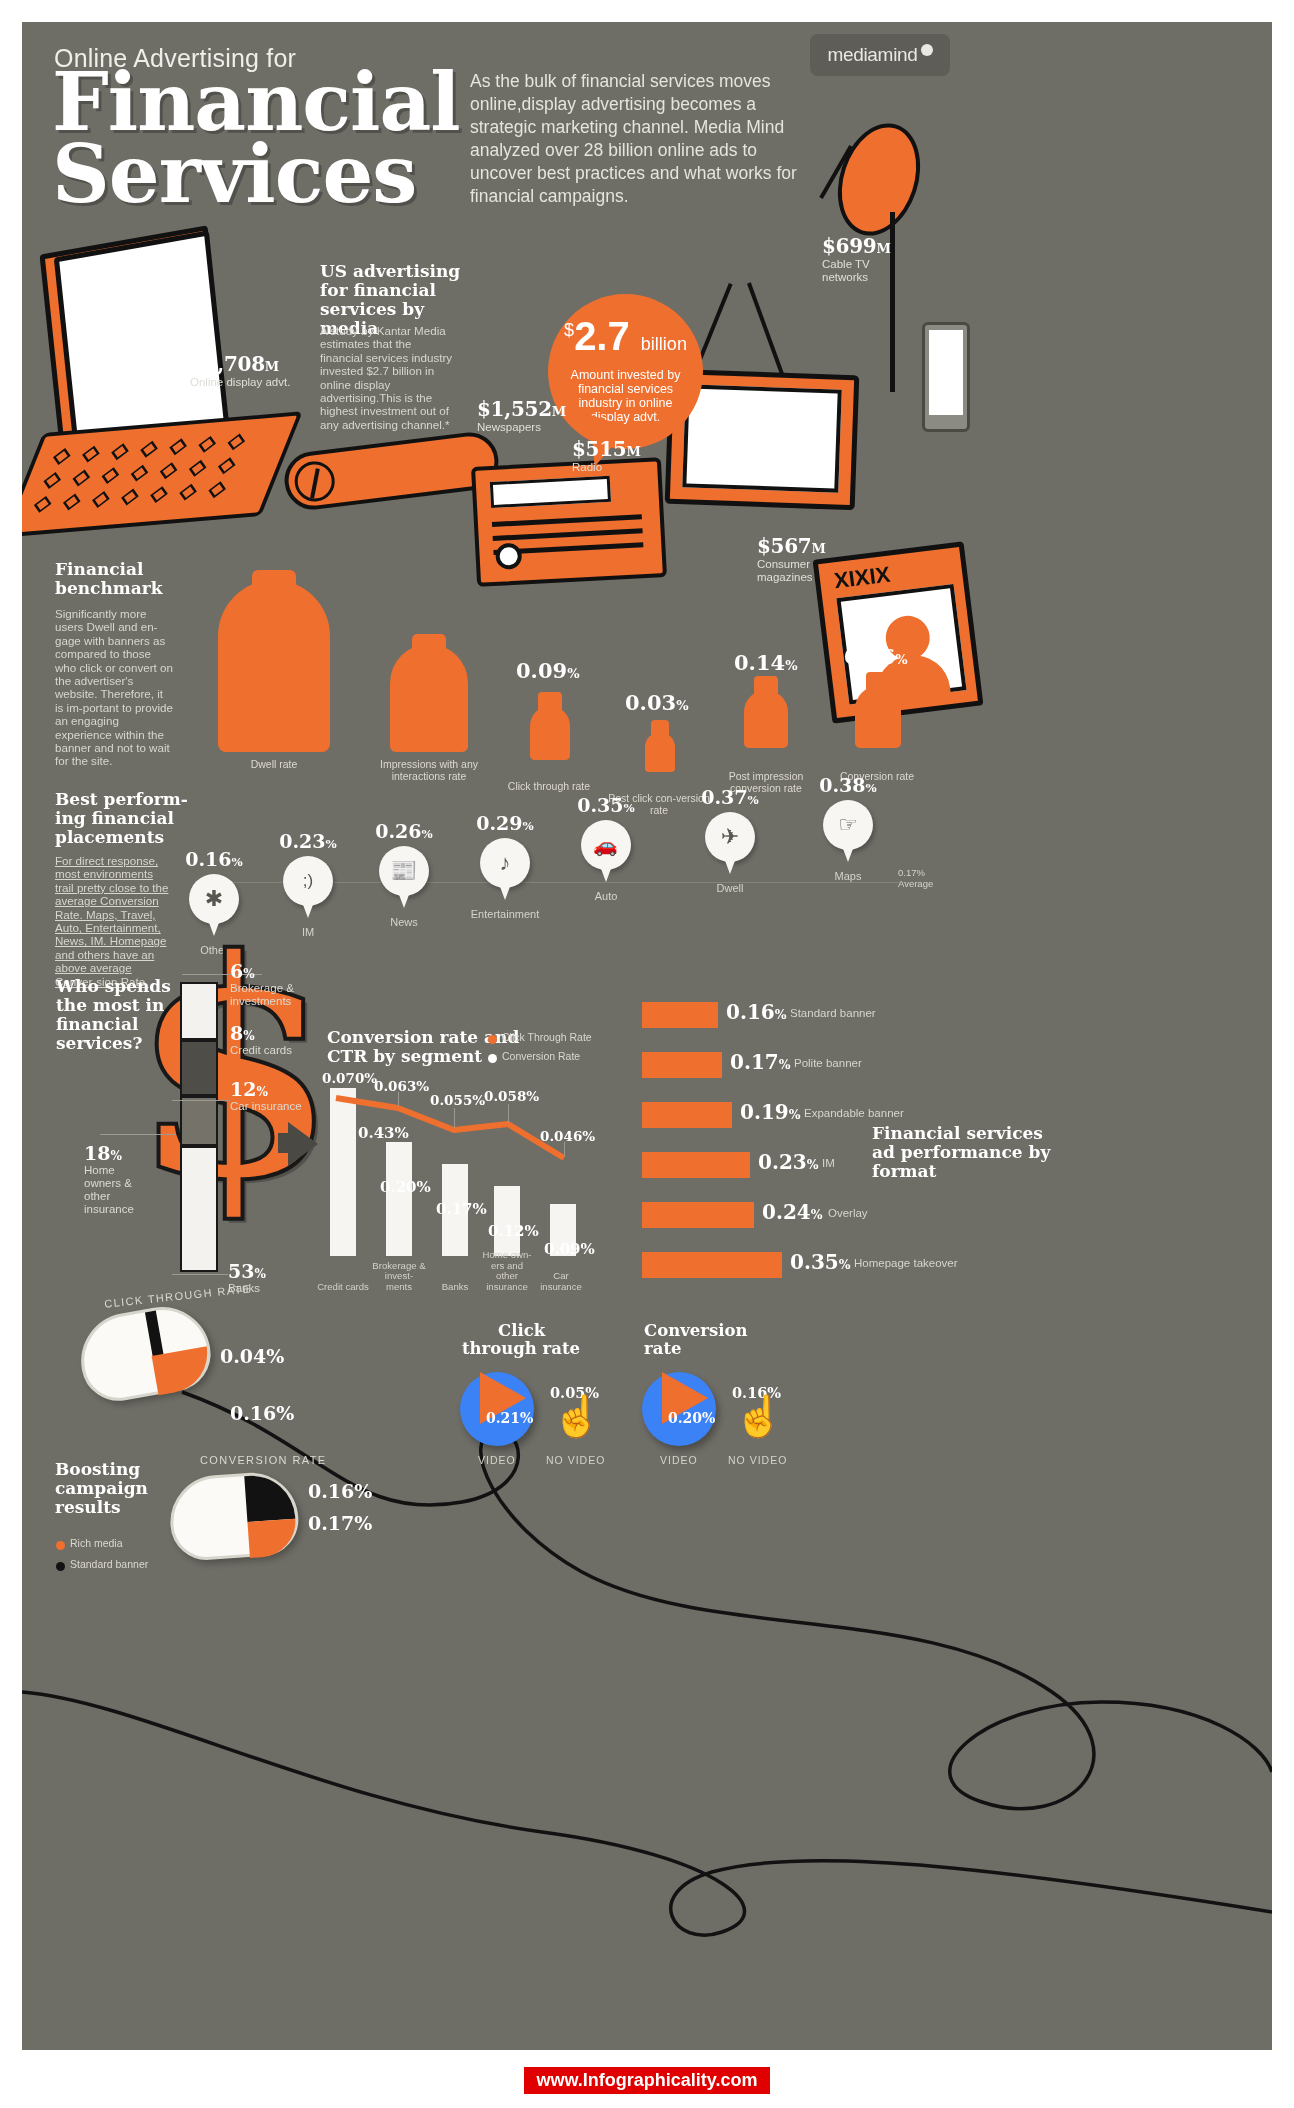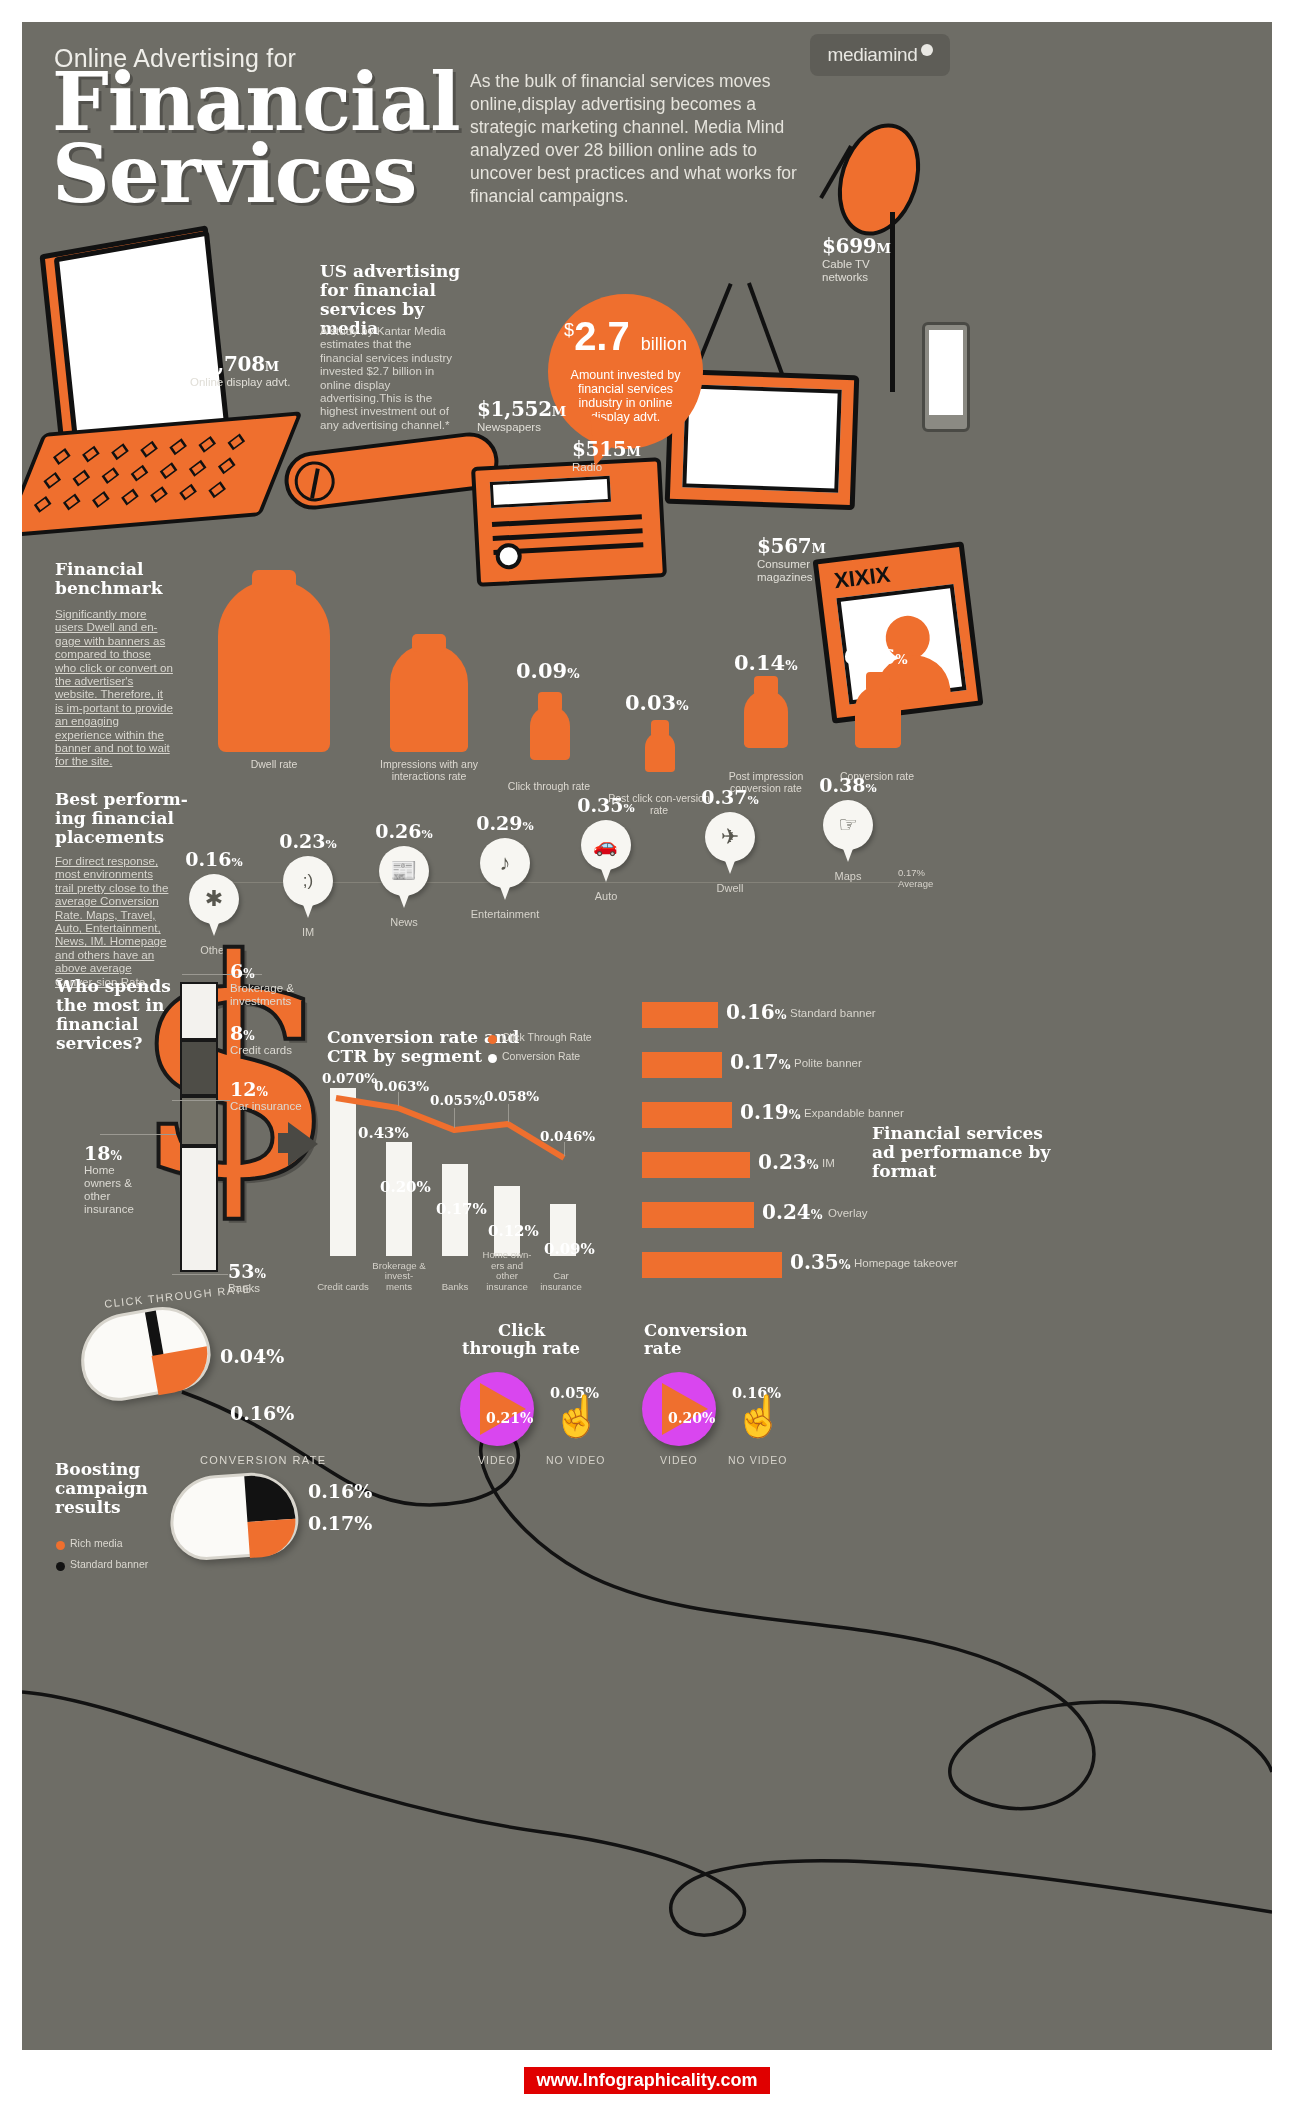--- a/index.html
+++ b/index.html
@@ -93,21 +93,21 @@
   .fbar{position:absolute;height:26px;background:#ef6f2e;}
   .fbv{position:absolute;color:#fff;font:bold 20px "DejaVu Serif",serif;white-space:nowrap;}
   .fbl{position:absolute;color:#d8d5cd;font-size:11.5px;white-space:nowrap;}
 
   
   .mouse{position:absolute;background:#fbfaf7;border:3px solid #d8d5cd;border-radius:60px 60px 46px 46px;box-shadow:3px 4px 6px rgba(0,0,0,.25);}
   .mlbl{position:absolute;color:#dbd8d0;font-size:11px;letter-spacing:1.4px;}
   .mval{position:absolute;color:#fff;font:bold 19px "DejaVu Serif",serif;white-space:nowrap;}
 
   
-  .playc{position:absolute;width:74px;height:74px;border-radius:50%;background:#d946ef;box-shadow:3px 5px 7px rgba(0,0,0,.3);display:flex;align-items:center;justify-content:center;}
+  .playc{position:absolute;width:74px;height:74px;border-radius:50%;background:#3b82f6;box-shadow:3px 5px 7px rgba(0,0,0,.3);display:flex;align-items:flex-start;justify-content:center;}
   .playt{width:0;height:0;border-top:26px solid transparent;border-bottom:26px solid transparent;border-left:46px solid #ef6f2e;position:relative;left:6px;}
   .playv{position:absolute;color:#fff;font:bold 14px "DejaVu Serif",serif;left:26px;top:38px;}
   .cursor{position:absolute;color:#f6f5f1;font-size:40px;line-height:40px;}
   .vlbl{position:absolute;color:#d6d3cb;font-size:10.5px;letter-spacing:1px;}
   .vval{position:absolute;color:#fff;font:bold 14.5px "DejaVu Serif",serif;}
   .vtitle{position:absolute;color:#fff;font-family:"DejaVu Serif",serif;font-weight:bold;font-size:16.5px;line-height:18px;}
 
   .legdot{position:absolute;width:9px;height:9px;border-radius:50%;}
   .legtxt{position:absolute;color:#dbd8d0;font-size:10.5px;}
 
@@ -218,21 +218,21 @@
     <div class="v"><span>$699</span><s>M</s></div>
     <div class="l" style="width:70px;">Cable TV networks</div>
   </div>
   <div class="stat" style="left:735px;top:512px;">
     <div class="v"><span>$567</span><s>M</s></div>
     <div class="l" style="width:72px;">Consumer magazines</div>
   </div>
 
   <div class="sect-t" style="left:33px;top:538px;">Financial</div>
   <div class="sect-t" style="left:33px;top:557px;">benchmark</div>
-  <div class="sect-p" style="left:33px;top:585px;width:118px;text-decoration:underline;">Significantly more users Dwell and en-gage with banners as compared to those who click or  convert on the advertiser's website. Therefore, it is im-portant to provide an engaging experience within the banner and not to wait for the site.</div>
+  <div class="sect-p" style="left:33px;top:585px;width:118px;">Significantly more users Dwell and en-gage with banners as compared to those who click or  convert on the advertiser's website. Therefore, it is im-portant to provide an engaging experience within the banner and not to wait for the site.</div>
 
   <div class="bagwrap" style="left:178px;top:548px;width:148px;">
     <div class="bagval" style="left:38px;top:100px;"><span>4.26</span><span class="pct">%</span></div>
     <div style="position:relative;height:182px;">
       <div style="position:absolute;left:18px;top:10px;width:112px;height:172px;background:#ef6f2e;border-radius:56px 56px 8px 8px;"></div>
       <div style="position:absolute;left:52px;top:0px;width:44px;height:22px;background:#ef6f2e;border-radius:6px;"></div>
     </div>
     <div class="baglbl">Dwell rate</div>
   </div>
 

